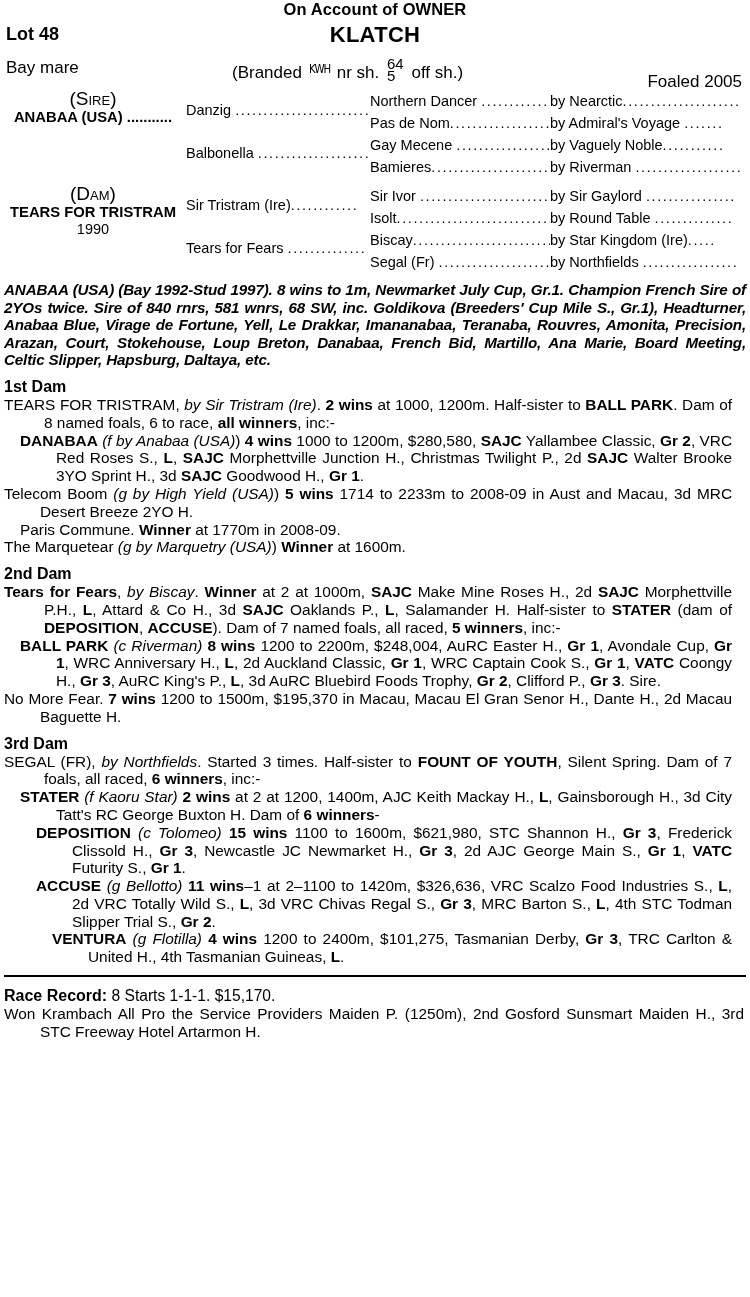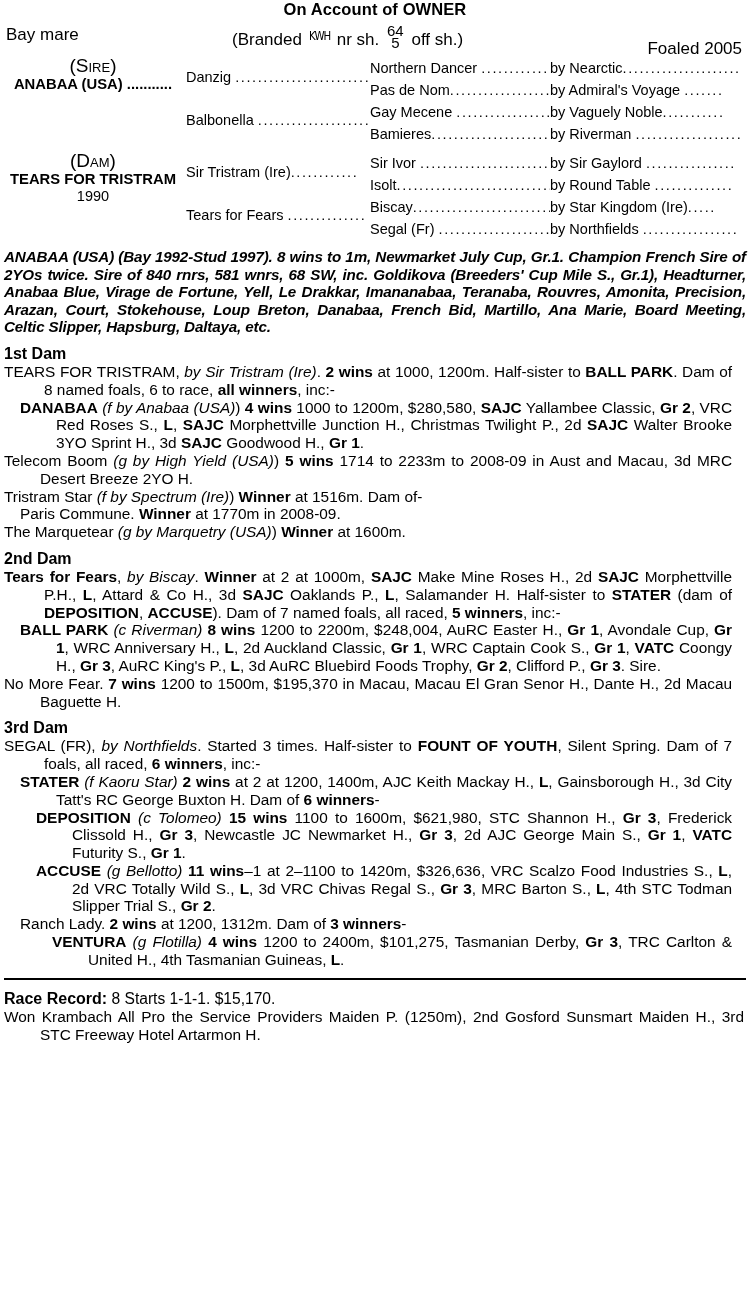--- a/index.html
+++ b/index.html
@@ -69,21 +69,20 @@
   .brandmark {
     display: inline-block;
     font-size: 12px;
     vertical-align: 5px;
     letter-spacing: -1px;
     font-family: "DejaVu Sans", sans-serif;
     transform: scaleX(.85);
   }
   .fraction {
     display: inline-block;
-    text-align: center;
     vertical-align: -3px;
     line-height: 12px;
     font-size: 15px;
     margin: 0 3px;
   }
   .fraction .num { display: block; }
   .fraction .den { display: block; }
   .foaled {
     position: absolute;
     right: 8px;
@@ -192,20 +191,24 @@
     text-indent: -36px;
   }
 </style>
 </head>
 <body>
 
 <div class="page">
 
   <div class="account-line">On Account of OWNER</div>
 
+  <div class="title-row">
+    <div class="lot">Lot 48</div>
+    <div class="horse-name">KLATCH</div>
+  </div>
 
   <div class="detail-row">
     <span class="colour">Bay mare</span>
     <span class="brandwrap">
       <span>(Branded</span>
       <span class="brandmark">KWH</span>
       <span>nr sh.</span>
       <span class="fraction">
         <span class="num">64</span>
         <span class="den">5</span>
@@ -320,35 +323,33 @@
       </tr>
     </tbody>
   </table>
 
   <div class="sire-para">ANABAA (USA) (Bay 1992-Stud 1997). 8 wins to 1m, Newmarket July Cup, Gr.1. Champion French Sire of 2YOs twice. Sire of 840 rnrs, 581 wnrs, 68 SW, inc. Goldikova (Breeders' Cup Mile S., Gr.1), Headturner, Anabaa Blue, Virage de Fortune, Yell, Le Drakkar, Imananabaa, Teranaba, Rouvres, Amonita, Precision, Arazan, Court, Stokehouse, Loup Breton, Danabaa, French Bid, Martillo, Ana Marie, Board Meeting, Celtic Slipper, Hapsburg, Daltaya, etc.</div>
 
   <div class="dam-head">1st Dam</div>
   <div class="fam p-hang"><span>TEARS FOR TRISTRAM</span>, <i class="by">by Sir Tristram (Ire)</i><span>. <b>2 wins</b> at 1000, 1200m. Half-sister to <b>BALL PARK</b>. Dam of 8 named foals, 6 to race, <b>all winners</b>, inc:-</span></div>
   <div class="fam p-ind2"><b>DANABAA</b> <i>(f by Anabaa (USA)</i>) <b>4 wins</b> 1000 to 1200m, $280,580, <b>SAJC</b> Yallambee Classic, <b>Gr 2</b>, VRC Red Roses S., <b>L</b>, <b>SAJC</b> Morphettville Junction H., Christmas Twilight P., 2d <b>SAJC</b> Walter Brooke 3YO Sprint H., 3d <b>SAJC</b> Goodwood H., <b>Gr 1</b>.</div>
   <div class="fam p-ind1">Telecom Boom <i>(g by High Yield (USA)</i>) <b>5 wins</b> 1714 to 2233m to 2008-09 in Aust and Macau, 3d MRC Desert Breeze 2YO H.</div>
-  <div class="fam p-ind1">Tristram Star <i>(f by Spectrum (Ire)</i>) <b>Winner</b> at 1516m. Dam of-</div>
   <div class="fam p-ind2">Paris Commune. <b>Winner</b> at 1770m in 2008-09.</div>
   <div class="fam p-ind1">The Marquetear <i>(g by Marquetry (USA)</i>) <b>Winner</b> at 1600m.</div>
 
   <div class="dam-head">2nd Dam</div>
   <div class="fam p-hang"><b class="nm">Tears for Fears</b>, <i class="by">by Biscay</i><span>. <b>Winner</b> at 2 at 1000m, <b>SAJC</b> Make Mine Roses H., 2d <b>SAJC</b> Morphettville P.H., <b>L</b>, Attard &amp; Co H., 3d <b>SAJC</b> Oaklands P., <b>L</b>, Salamander H. Half-sister to <b>STATER</b> (dam of <b>DEPOSITION</b>, <b>ACCUSE</b>). Dam of 7 named foals, all raced, <b>5 winners</b>, inc:-</span></div>
   <div class="fam p-ind2"><b>BALL PARK</b> <i>(c Riverman)</i> <b>8 wins</b> 1200 to 2200m, $248,004, AuRC Easter H., <b>Gr 1</b>, Avondale Cup, <b>Gr 1</b>, WRC Anniversary H., <b>L</b>, 2d Auckland Classic, <b>Gr 1</b>, WRC Captain Cook S., <b>Gr 1</b>, <b>VATC</b> Coongy H., <b>Gr 3</b>, AuRC King's P., <b>L</b>, 3d AuRC Bluebird Foods Trophy, <b>Gr 2</b>, Clifford P., <b>Gr 3</b>. Sire.</div>
   <div class="fam p-ind1">No More Fear. <b>7 wins</b> 1200 to 1500m, $195,370 in Macau, Macau El Gran Senor H., Dante H., 2d Macau Baguette H.</div>
 
   <div class="dam-head">3rd Dam</div>
   <div class="fam p-hang"><span>SEGAL (FR)</span>, <i class="by">by Northfields</i><span>. Started 3 times. Half-sister to <b>FOUNT OF YOUTH</b>, Silent Spring. Dam of 7 foals, all raced, <b>6 winners</b>, inc:-</span></div>
   <div class="fam p-ind2"><b>STATER</b> <i>(f Kaoru Star)</i> <b>2 wins</b> at 2 at 1200, 1400m, AJC Keith Mackay H., <b>L</b>, Gainsborough H., 3d City Tatt's RC George Buxton H. Dam of <b>6 winners</b>-</div>
   <div class="fam p-ind3"><b>DEPOSITION</b> <i>(c Tolomeo)</i> <b>15 wins</b> 1100 to 1600m, $621,980, STC Shannon H., <b>Gr 3</b>, Frederick Clissold H., <b>Gr 3</b>, Newcastle JC Newmarket H., <b>Gr 3</b>, 2d AJC George Main S., <b>Gr 1</b>, <b>VATC</b> Futurity S., <b>Gr 1</b>.</div>
   <div class="fam p-ind3"><b>ACCUSE</b> <i>(g Bellotto)</i> <b>11 wins</b>–1 at 2–1100 to 1420m, $326,636, VRC Scalzo Food Industries S., <b>L</b>, 2d VRC Totally Wild S., <b>L</b>, 3d VRC Chivas Regal S., <b>Gr 3</b>, MRC Barton S., <b>L</b>, 4th STC Todman Slipper Trial S., <b>Gr 2</b>.</div>
-  <div class="fam p-ind2">Ranch Lady. <b>2 wins</b> at 1200, 1312m. Dam of <b>3 winners</b>-</div>
   <div class="fam p-ind4"><b>VENTURA</b> <i>(g Flotilla)</i> <b>4 wins</b> 1200 to 2400m, $101,275, Tasmanian Derby, <b>Gr 3</b>, TRC Carlton &amp; United H., 4th Tasmanian Guineas, <b>L</b>.</div>
 
   <hr class="sep">
 
   <div class="race-head"><span class="lbl">Race Record:</span> <span>8 Starts 1-1-1. $15,170.</span></div>
   <div class="race-body">Won Krambach All Pro the Service Providers Maiden P. (1250m), 2nd Gosford Sunsmart Maiden H., 3rd STC Freeway Hotel Artarmon H.</div>
 
 </div>
 
 </body></html>

